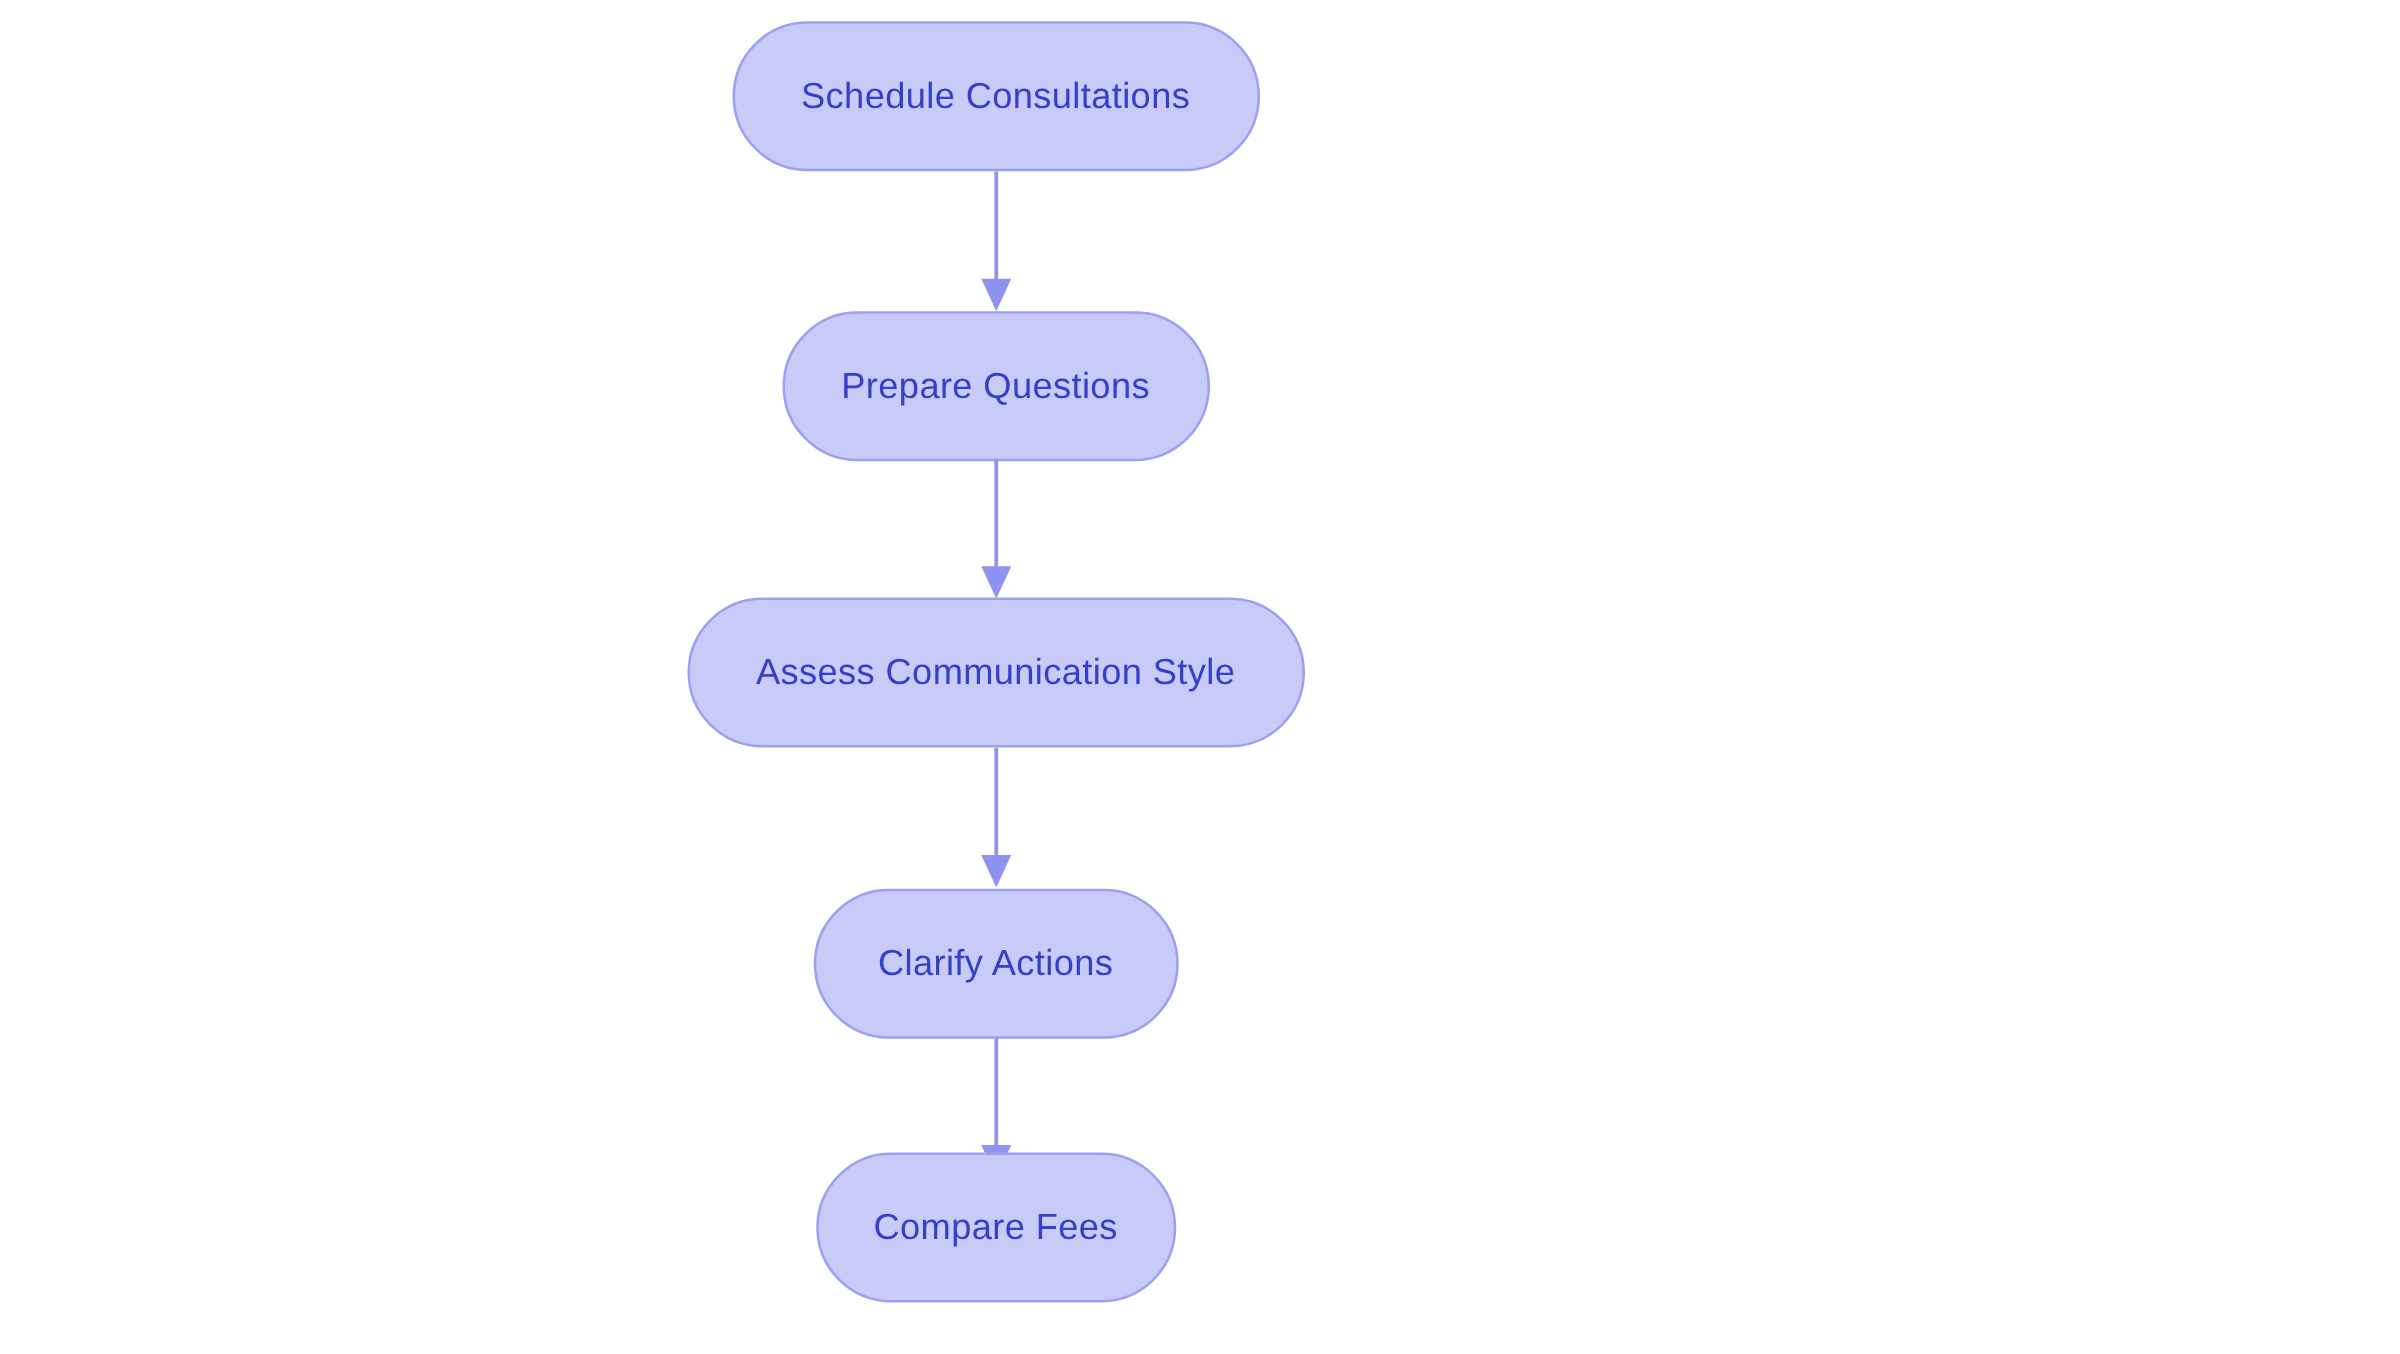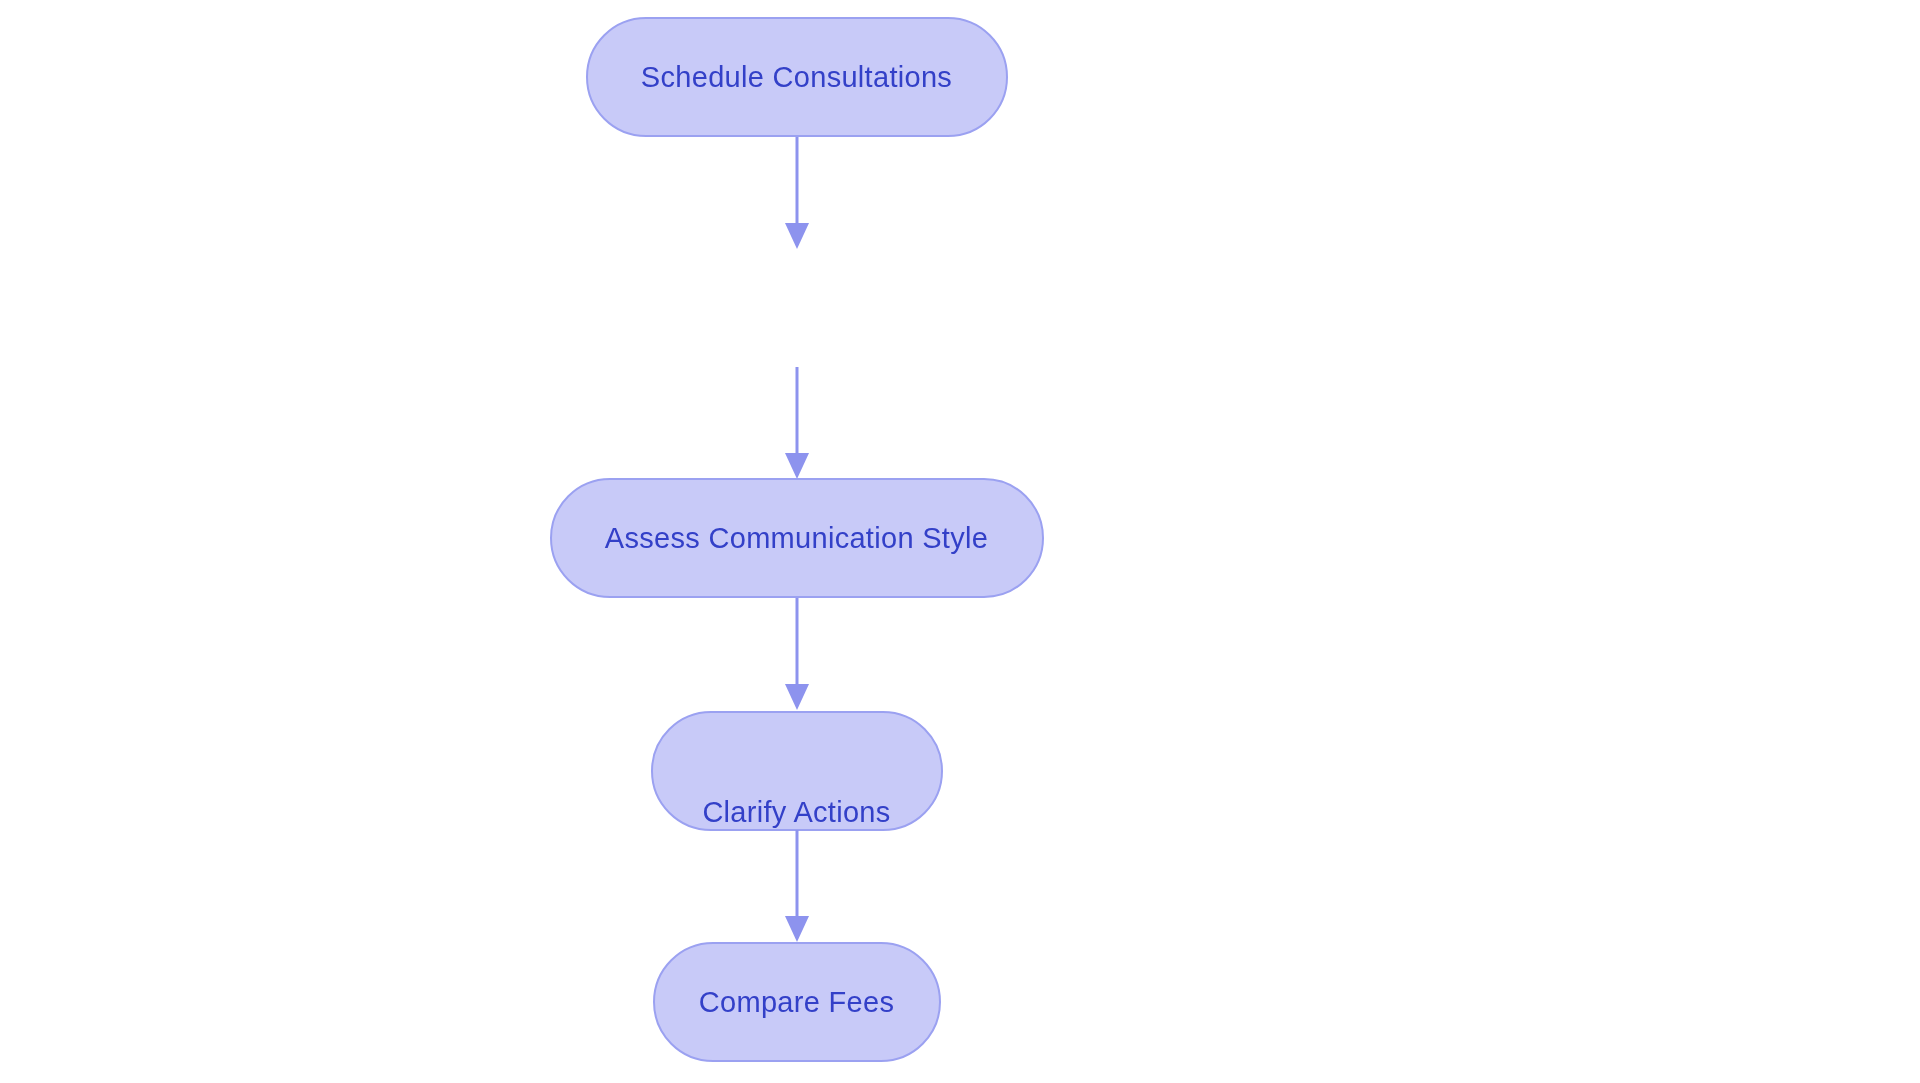--- a/index.html
+++ b/index.html
@@ -28,22 +28,22 @@
     align-items: center;
     justify-content: center;
     color: #3340c8;
     font-size: 29px;
     letter-spacing: 0.3px;
     white-space: nowrap;
   }
   #node-0 { top: 17px;  width: 422px; }
   #node-1 { top: 249px; width: 342px; }
   #node-2 { top: 478px; width: 494px; text-align: center; }
-  #node-3 { top: 711px; width: 292px; align-items: flex-end; }
-  #node-4 { top: 942px; width: 288px; text-align: center; }
+  #node-3 { top: 711px; width: 292px; }
+  #node-4 { top: 922px; width: 288px; text-align: center; }
 
   .arrow {
     position: absolute;
     left: 50%;
     transform: translateX(-50%);
     width: 28px;
     height: 112px;
   }
   #arrow-0 { top: 137px; }
   #arrow-1 { top: 367px; }
@@ -63,20 +63,23 @@
     <span>Schedule Consultations</span>
   </div>
 
   <div class="arrow" id="arrow-0">
     <svg viewBox="0 0 28 112" preserveAspectRatio="none">
       <line x1="14" y1="0" x2="14" y2="88"></line>
       <polygon points="2,86 26,86 14,112"></polygon>
     </svg>
   </div>
 
+  <div class="node" id="node-1">
+    <span>Prepare Questions</span>
+  </div>
 
   <div class="arrow" id="arrow-1">
     <svg viewBox="0 0 28 112" preserveAspectRatio="none">
       <line x1="14" y1="0" x2="14" y2="88"></line>
       <polygon points="2,86 26,86 14,112"></polygon>
     </svg>
   </div>
 
   <div class="node" id="node-2">
     <span>Assess Communication Style</span>

